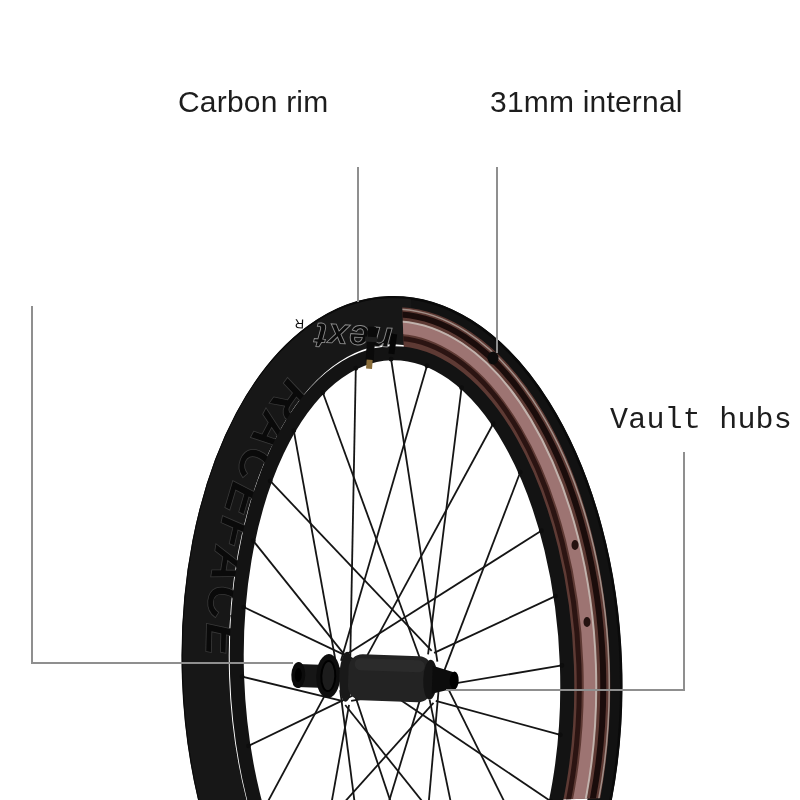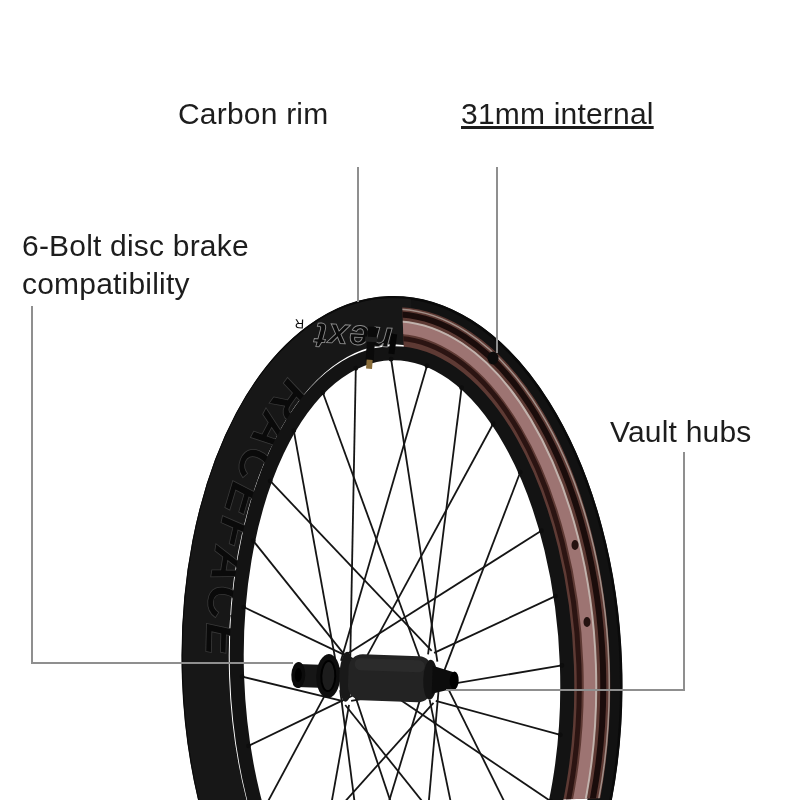--- a/index.html
+++ b/index.html
@@ -3,27 +3,27 @@
 <meta charset="utf-8">
 <style>
   html,body{margin:0;padding:0;background:#fff;}
   .canvas{
     position:relative;width:800px;height:800px;background:#ffffff;
     overflow:hidden;font-family:"Liberation Sans",sans-serif;
   }
   .wheel-svg{position:absolute;left:0;top:0;}
   .callout{
     position:absolute;color:#1d1d1d;font-size:30px;line-height:38px;
-    font-weight:400;letter-spacing:.2px;white-space:nowrap;margin-top:12px;
+    font-weight:400;letter-spacing:.2px;white-space:nowrap;
   }
   .callout span{display:block;}
   #callout-carbon-rim{left:178px;top:83px;}
-  #callout-rim-width{left:461px;top:83px;text-decoration:underline;}
+  #callout-rim-width{left:490px;top:83px;}
   #callout-disc-brake{left:22px;top:215px;}
-  #callout-vault-hubs{left:610px;top:401px;}
+  #callout-vault-hubs{left:610px;top:401px;font-family:Liberation Mono, monospace;}
 </style>
 </head>
 <body>
 
 <div class="canvas">
 
   <svg class="wheel-svg" width="800" height="800" viewBox="0 0 800 800">
     <defs>
       <clipPath id="clipLeft">
           <rect x="0" y="0" width="424" height="805"></rect>
@@ -150,21 +150,17 @@
     <path d="M32 306 L32 663 L293 663" fill="none" stroke-width="2" stroke="#8f8f8f"></path>
     <path d="M684 452 L684 690 L446 690" fill="none" stroke-width="2" stroke="#8f8f8f"></path>
   </svg>
 
   <div class="callout" id="callout-carbon-rim">
     <span>Carbon rim</span>
   </div>
   <div class="callout" id="callout-rim-width">
     <span>31mm internal</span>
   </div>
-  <div class="callout" id="callout-disc-brake">
-    <span>6-Bolt disc brake</span>
-    <span>compatibility</span>
-  </div>
   <div class="callout" id="callout-vault-hubs">
     <span>Vault hubs</span>
   </div>
 
 </div>
 
 </body></html>

